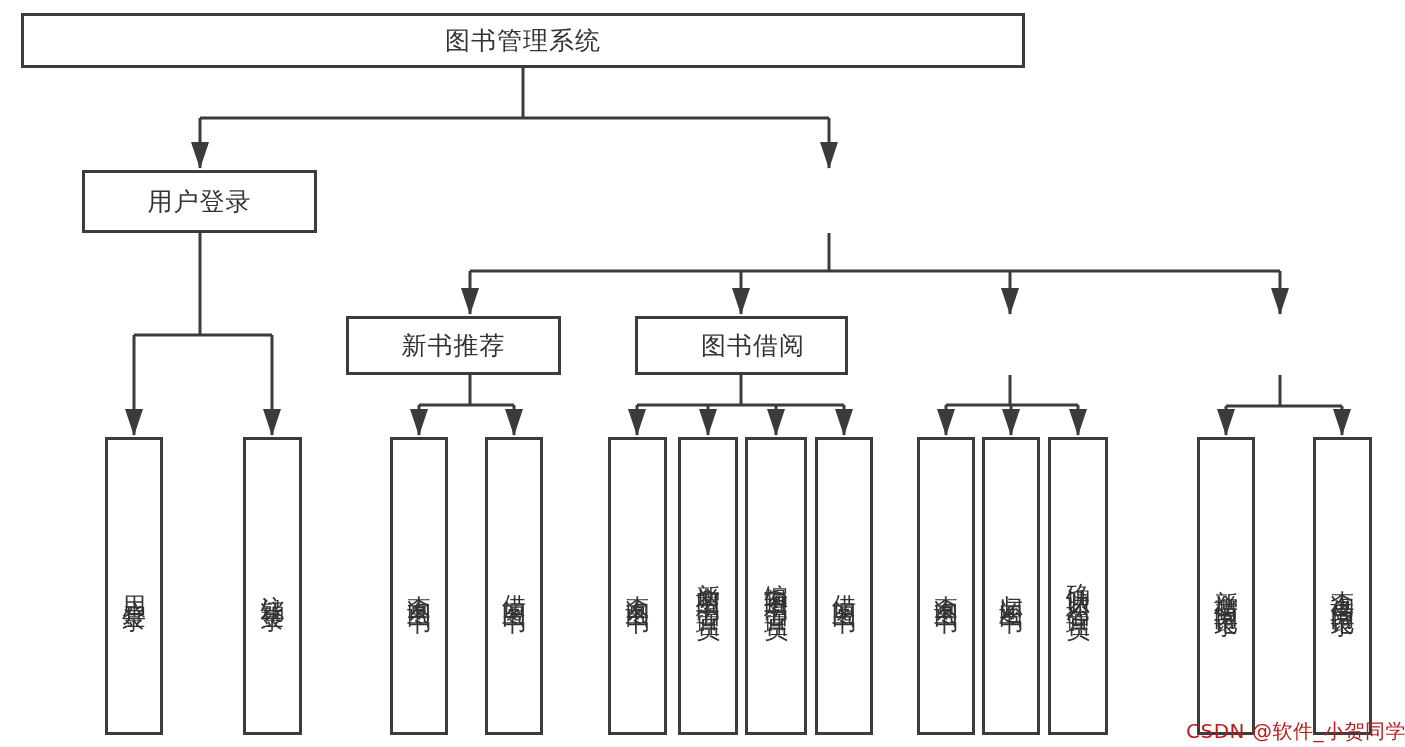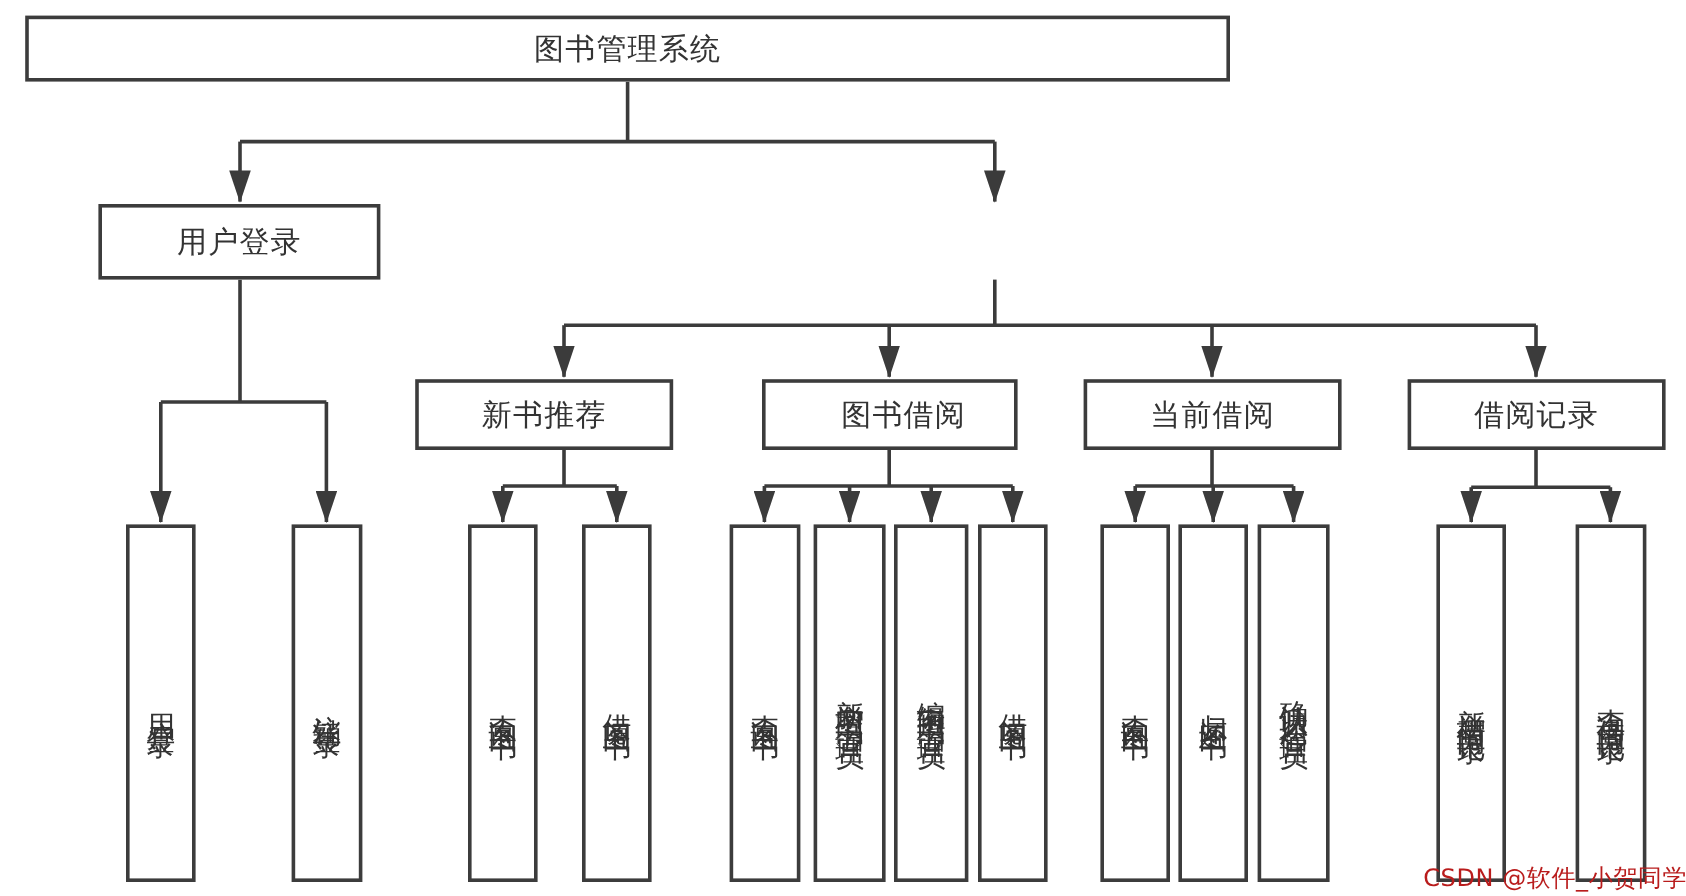--- a/index.html
+++ b/index.html
@@ -95,22 +95,20 @@
       <path d="M1342 406 V435" marker-end="url(#ah)"></path>
     </g>
   </svg>
 
   <div class="box" style="left:21px;top:13px;width:1004px;height:55px;">图书管理系统</div>
 
   <div class="box" style="left:82px;top:170px;width:235px;height:63px;">用户登录</div>
 
   <div class="box" style="left:346px;top:316px;width:215px;height:59px;">新书推荐</div>
   <div class="box" style="left:635px;top:316px;width:213px;height:59px;padding-left:23px;">图书借阅</div>
-  <div class="box" style="left:903px;top:316px;width:215px;height:59px;">当前借阅</div>
-  <div class="box" style="left:1173px;top:316px;width:215px;height:59px;">借阅记录</div>
 
   <div class="vbox" style="left:105px;top:437px;width:58px;height:298px;">用户登录</div>
   <div class="vbox" style="left:243px;top:437px;width:59px;height:298px;">注销登录</div>
 
   <div class="vbox" style="left:390px;top:437px;width:58px;height:298px;">查询图书</div>
   <div class="vbox" style="left:485px;top:437px;width:58px;height:298px;">借阅图书</div>
 
   <div class="vbox" style="left:608px;top:437px;width:59px;height:298px;">查询图书</div>
   <div class="vbox" style="left:678px;top:437px;width:60px;height:298px;">新增图书（管理员）</div>
   <div class="vbox" style="left:745px;top:437px;width:62px;height:298px;">编辑图书（管理员）</div>

